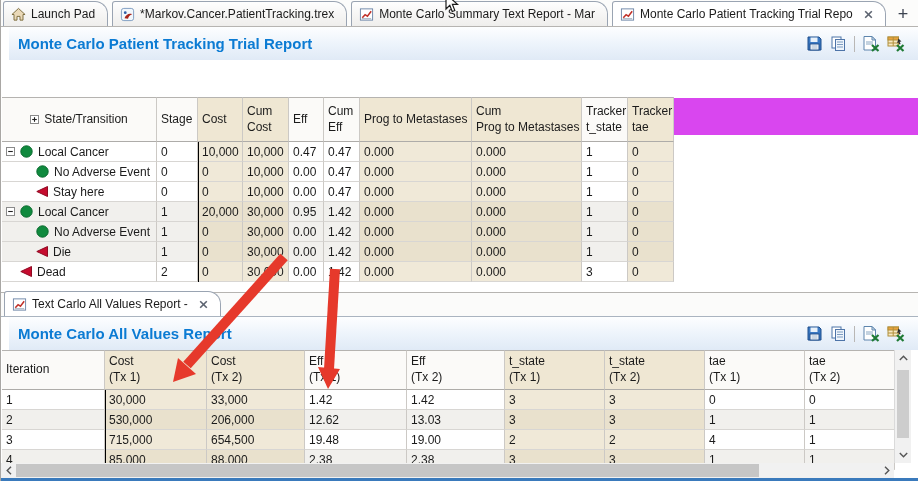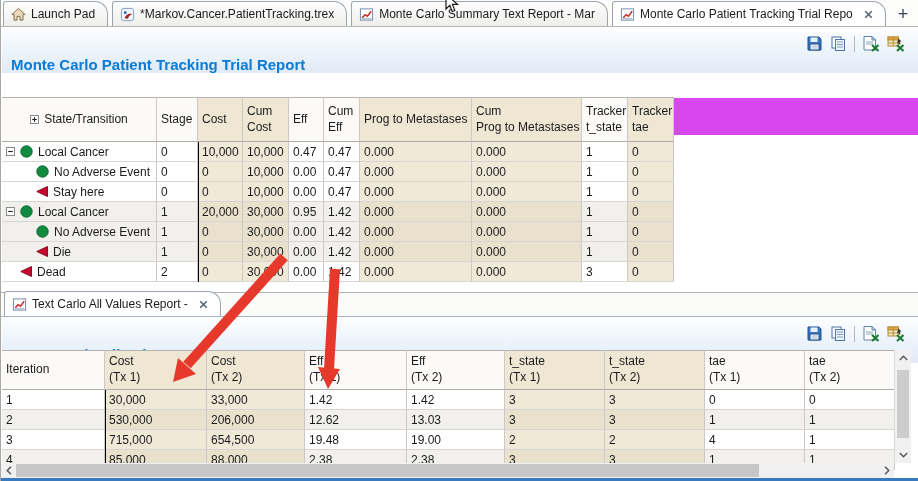--- a/index.html
+++ b/index.html
@@ -10,23 +10,23 @@
   .tabbar{position:absolute;top:0;left:0;width:918px;height:27px;display:flex;align-items:flex-end;
           padding-left:2px;box-sizing:border-box;background:#fcfcfb;border-bottom:1px solid #b6b4b1;}
   .tab{display:inline-flex;align-items:center;gap:5px;height:24px;padding:0 12px 0 7px;margin-right:4px;
        border:1px solid #9aa4b2;border-bottom:none;border-radius:3px 13px 0 0;
        background:linear-gradient(#fefefe,#efeeec);font-size:12px;white-space:nowrap;cursor:default;}
   .tab.active{background:#fff;}
   .tab-icon{display:inline-flex;}
   .tab-close{display:inline-flex;margin-left:6px;}
   .plus-btn{font-size:18px;color:#3c4350;padding:0 8px 3px 8px;line-height:1;cursor:default;}
   
-  .titlebar{position:absolute;left:1px;right:0;height:46px;
+  .titlebar{position:absolute;left:8px;right:0;height:33px;
             background:linear-gradient(180deg,#fdfeff 0%,#ecf3fb 55%,#e0eaf6 100%);
-            display:flex;align-items:flex-end;}
+            display:flex;align-items:center;}
   .panel-title{font-size:15px;font-weight:bold;color:#0b7bd3;margin-left:9px;white-space:nowrap;}
   .titlebar-icons{position:absolute;right:13px;top:8px;display:flex;align-items:center;gap:7px;}
   .tbicon{display:inline-flex;cursor:default;}
   .vsep{width:1px;height:16px;background:#b9b7b5;}
   
   .toolbar{position:absolute;top:60px;left:1px;right:0;height:37px;background:#d946ef;
            display:flex;align-items:flex-start;font-size:12.5px;margin-top:38px;}
   .trial-counter{margin-left:8px;width:104px;}
   .navbtn{width:26px;height:23px;margin-right:8px;display:inline-flex;align-items:center;justify-content:center;
           background:linear-gradient(#f6f5f3,#e3e1de);border:1px solid #a3a09b;border-radius:2px;padding:0;}

